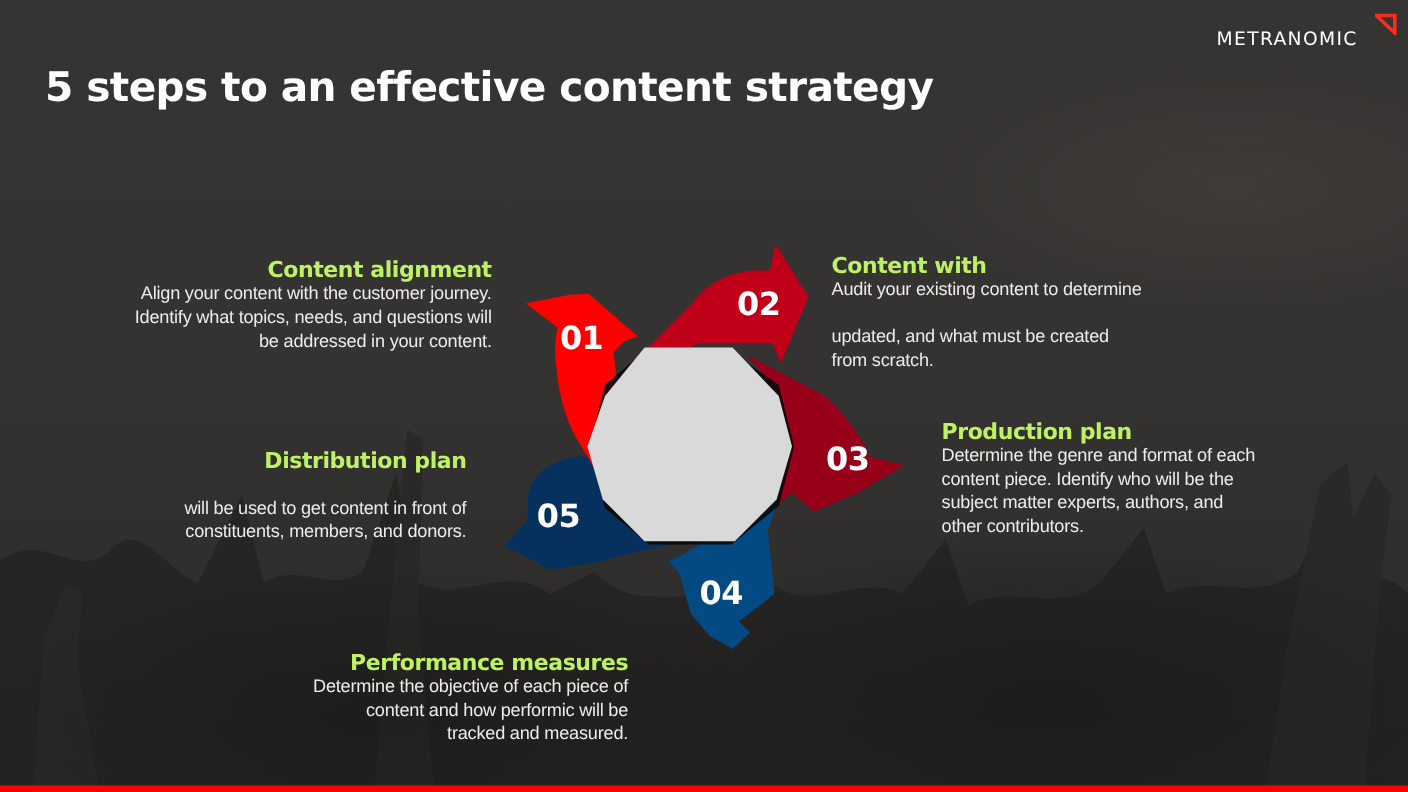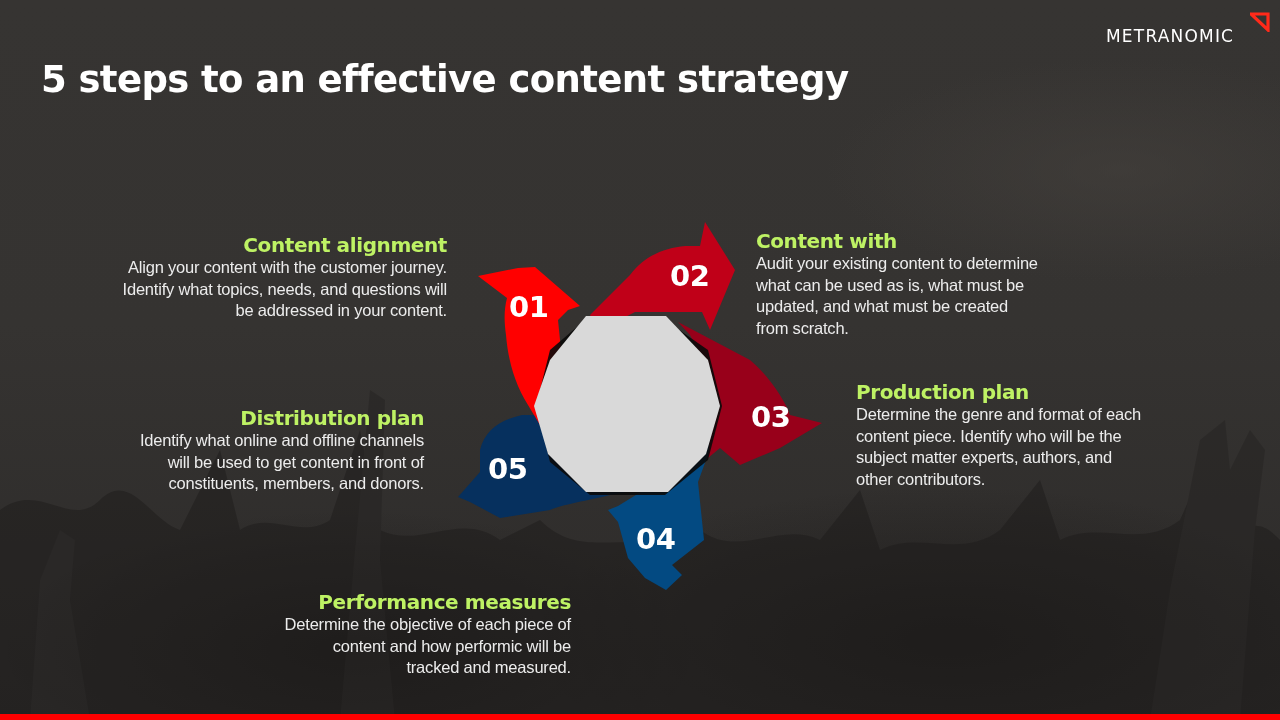--- a/index.html
+++ b/index.html
@@ -106,21 +106,21 @@
     <span>Align your content with the customer journey.</span><br>
     <span>Identify what topics, needs, and questions will</span><br>
     <span>be addressed in your content.</span>
   </p>
 </div>
 
 <div class="step" style="left:756px;top:229px;width:320px;">
   <h2>Content with</h2>
   <p>
     <span>Audit your existing content to determine</span><br>
-    <span>what can be used as is, what must be</span><br>
+    <br>
     <span>updated, and what must be created</span><br>
     <span>from scratch.</span>
   </p>
 </div>
 
 <div class="step" style="left:856px;top:380px;width:320px;">
   <h2>Production plan</h2>
   <p>
     <span>Determine the genre and format of each</span><br>
     <span>content piece. Identify who will be the</span><br>
@@ -134,19 +134,19 @@
   <p>
     <span>Determine the objective of each piece of</span><br>
     <span>content and how performic will be</span><br>
     <span>tracked and measured.</span>
   </p>
 </div>
 
 <div class="step right-align" style="left:100px;top:406px;width:324px;">
   <h2>Distribution plan</h2>
   <p>
-    <span>Identify what online and offline channels</span><br>
+    <br>
     <span>will be used to get content in front of</span><br>
     <span>constituents, members, and donors.</span>
   </p>
 </div>
 
 <div class="bottom-bar"></div>
 
 </body></html>

